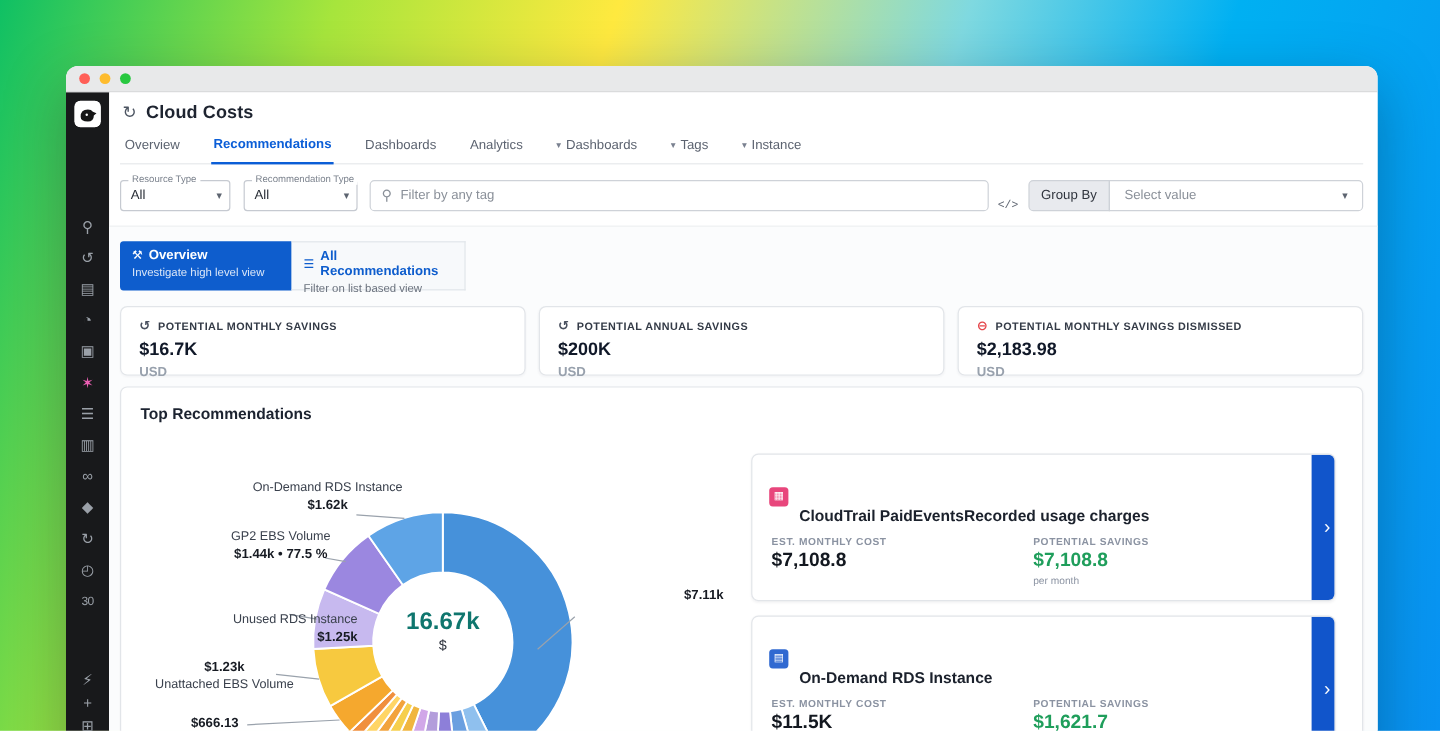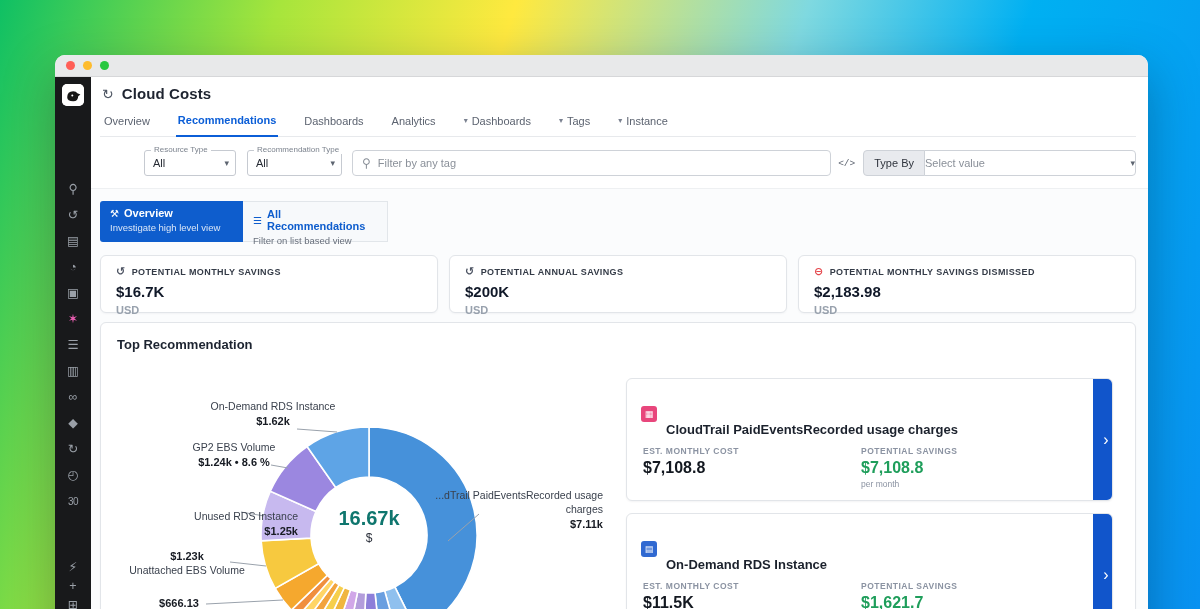--- a/index.html
+++ b/index.html
@@ -32,36 +32,36 @@
   .main { flex:1; background:#fff; padding:0 12px 0 9px; position:relative; }
   .page-header { height:33px; display:flex; align-items:center; gap:8px; padding-left:2px; }
   .ph-icon { font-size:14px; color:#4d5562; }
   .page-header h1 { font-size:15px; font-weight:600; color:#1e2430; letter-spacing:.1px; }
 
   .tabs { display:flex; gap:24px; border-bottom:1px solid #e7e9ec; padding-left:2px; }
   .tab { font-size:11px; color:#5c6370; padding:4px 2px 9px; cursor:pointer; display:flex; align-items:center; gap:4px; white-space:nowrap; }
   .tab .chev { font-size:8px; color:#7a8190; }
   .tab.active { color:#0b5ed7; font-weight:700; border-bottom:2px solid #0b5ed7; margin-bottom:-1px; }
 
-  .filter-row { margin-top:13px; display:flex; align-items:center;margin-left:44px; }
+  .filter-row { margin-top:13px; display:flex; align-items:flex-end; }
   .mselect { position:relative; height:26px; border:1px solid #c6cad1; border-radius:3px; background:#fff; display:flex; align-items:center; padding:0 20px 0 8px; font-size:11px; color:#262b34; cursor:pointer; }
   .mselect .flabel { position:absolute; top:-6px; left:6px; font-size:8px; color:#7c838e; background:#fff; padding:0 3px; white-space:nowrap; }
   .mselect .chev, .gb-select .chev, .vchev { font-size:9px; color:#5d6470; }
   .mselect .chev { position:absolute; right:6px; }
   .sel-resource { width:92px; margin-right:11px; }
   .sel-rectype { width:95px; margin-right:10px; }
 
   .search-box { flex:1; height:26px; border:1px solid #ced2d8; border-radius:4px; display:flex; align-items:center; gap:7px; padding:0 9px; cursor:text; }
   .search-glyph { color:#8a9099; font-size:12px; }
   .search-box input { border:none; outline:none; flex:1; font-size:11px; color:#30353e; font-family:inherit; background:transparent; }
   .search-box input::placeholder { color:#8a9099; }
   .code-btn { margin:0 8px 0 7px; font-family:"Liberation Mono","DejaVu Sans Mono",monospace; font-size:9.5px; color:#5d6470; cursor:pointer; }
   .groupby { display:flex; height:26px; }
   .gb-chip { background:#e8eaee; border:1px solid #ced2d8; border-radius:4px 0 0 4px; display:flex; align-items:center; padding:0 10px; font-size:11px; color:#2f343d; cursor:pointer; white-space:nowrap; }
-  .gb-select { width:212px; border:1px solid #ced2d8; margin-left:-1px; border-radius:0 4px 4px 0; background:#fff; display:flex; align-items:center; justify-content:space-between; padding:0 0; font-size:11px; color:#8a9099; cursor:pointer; }
+  .gb-select { width:212px; border:1px solid #ced2d8; margin-left:-1px; border-radius:0 4px 4px 0; background:#fff; display:flex; align-items:center; justify-content:space-between; padding:0 12px; font-size:11px; color:#8a9099; cursor:pointer; }
 
   .page-body { background:#fbfcfd; border-top:1px solid #eef0f2; margin:12px -12px 0 -9px; padding:12px 12px 24px 9px; }
 
   .view-toggle { display:flex; }
   .vt-card { width:143px; height:41px; padding:6px 10px; cursor:pointer; }
   .vt-blue { background:#0e5dcd; border-radius:3px 0 0 3px; }
   .vt-white { width:145px; background:#f7f9fb; border:1px solid #e2e6ea; border-left:none; }
   .vt-title { font-size:11px; font-weight:700; display:flex; align-items:center; gap:5px; }
   .vt-blue .vt-title { color:#fff; }
   .vt-white .vt-title { color:#0e5dcd; }
@@ -194,21 +194,21 @@
           <span class="flabel">Recommendation Type</span>
           <span>All</span>
           <span class="chev">▾</span>
         </div>
         <div class="search-box">
           <span class="search-glyph">⚲</span>
           <input type="text" placeholder="Filter by any tag" style="">
         </div>
         <span class="code-btn">&lt;/&gt;</span>
         <div class="groupby">
-          <div class="gb-chip">Type By</div>
+          <div class="gb-chip">Group By</div>
           <div class="gb-select">
             <span>Select value</span>
             <span class="chev">▾</span>
           </div>
         </div>
       </div>
 
       <div class="page-body">
 
         <div class="view-toggle">
@@ -255,21 +255,21 @@
                 <span>POTENTIAL MONTHLY SAVINGS DISMISSED</span>
               </div>
             <div class="stat-value-row">
                 <span class="stat-value">$2,183.98</span>
                 <span class="stat-unit">USD</span>
               </div>
           </div>
         </div>
 
         <section class="top-rec">
-          <h2>Top Recommendation</h2>
+          <h2>Top Recommendations</h2>
 
           <div class="chart-area">
             <svg width="520" height="320" viewBox="0 0 520 320">
               <g id="donut-slices">
                   <path d="M258,49 A108,108 0 0 1 306.1129469562726,253.69097339039928 L283.83843447651674,208.92663385780702 A58,58 0 0 0 258,99 Z" fill="#4691da" stroke="#fff" stroke-width="1.6"></path>
                   <path d="M306.1129469562726,253.69097339039928 A108,108 0 0 1 287.14657235608166,260.99267916488975 L273.6527888578957,212.8479202922556 A58,58 0 0 0 283.83843447651674,208.92663385780702 Z" fill="#8fc0ee" stroke="#fff" stroke-width="1.6"></path>
                   <path d="M287.14657235608166,260.99267916488975 A108,108 0 0 1 269.17436322614145,264.42035936678974 L264.00104691774266,214.6887115117945 A58,58 0 0 0 273.6527888578957,212.8479202922556 Z" fill="#6a9fe0" stroke="#fff" stroke-width="1.6"></path>
                   <path d="M269.17436322614145,264.42035936678974 A108,108 0 0 1 252.10043753583903,264.838746110716 L254.83171645443207,214.91340068908823 A58,58 0 0 0 264.00104691774266,214.6887115117945 Z" fill="#8d7fd9" stroke="#fff" stroke-width="1.6"></path>
                   <path d="M252.10043753583903,264.838746110716 A108,108 0 0 1 236.7680757795832,262.8924236850705 L246.59767032607246,213.86815346050082 A58,58 0 0 0 254.83171645443207,214.91340068908823 Z" fill="#b39ddb" stroke="#fff" stroke-width="1.6"></path>
                   <path d="M236.7680757795832,262.8924236850705 A108,108 0 0 1 223.4090367921202,259.3106312381617 L239.42337161058308,211.94459825753128 A58,58 0 0 0 246.59767032607246,213.86815346050082 Z" fill="#d1a7e8" stroke="#fff" stroke-width="1.6"></path>
@@ -294,35 +294,34 @@
             <div class="donut-center">
               <div class="dc-total">16.67k</div>
               <div class="dc-unit">$</div>
             </div>
             <div class="co co1">
               <div>On-Demand RDS Instance</div>
               <div class="val">$1.62k</div>
             </div>
             <div class="co co2">
               <div>GP2 EBS Volume</div>
-              <div class="val">$1.24k • 8.6 %</div>
+              <div class="val">$1.44k • 77.5 %</div>
             </div>
             <div class="co co3">
               <div>Unused RDS Instance</div>
               <div class="val">$1.25k</div>
             </div>
             <div class="co co4">
               <div class="val">$1.23k</div>
               <div>Unattached EBS Volume</div>
             </div>
             <div class="co co5">
               <div class="val">$666.13</div>
             </div>
             <div class="co co6">
-              <div>...dTrail PaidEventsRecorded usage charges</div>
               <div class="val">$7.11k</div>
             </div>
           </div>
 
           <div class="rec-col">
 
             <div class="rec-card">
               <div class="rec-body">
                 <div class="rec-head">
                   <span class="rec-ico" style="background: rgb(232, 70, 124);">▦</span>

